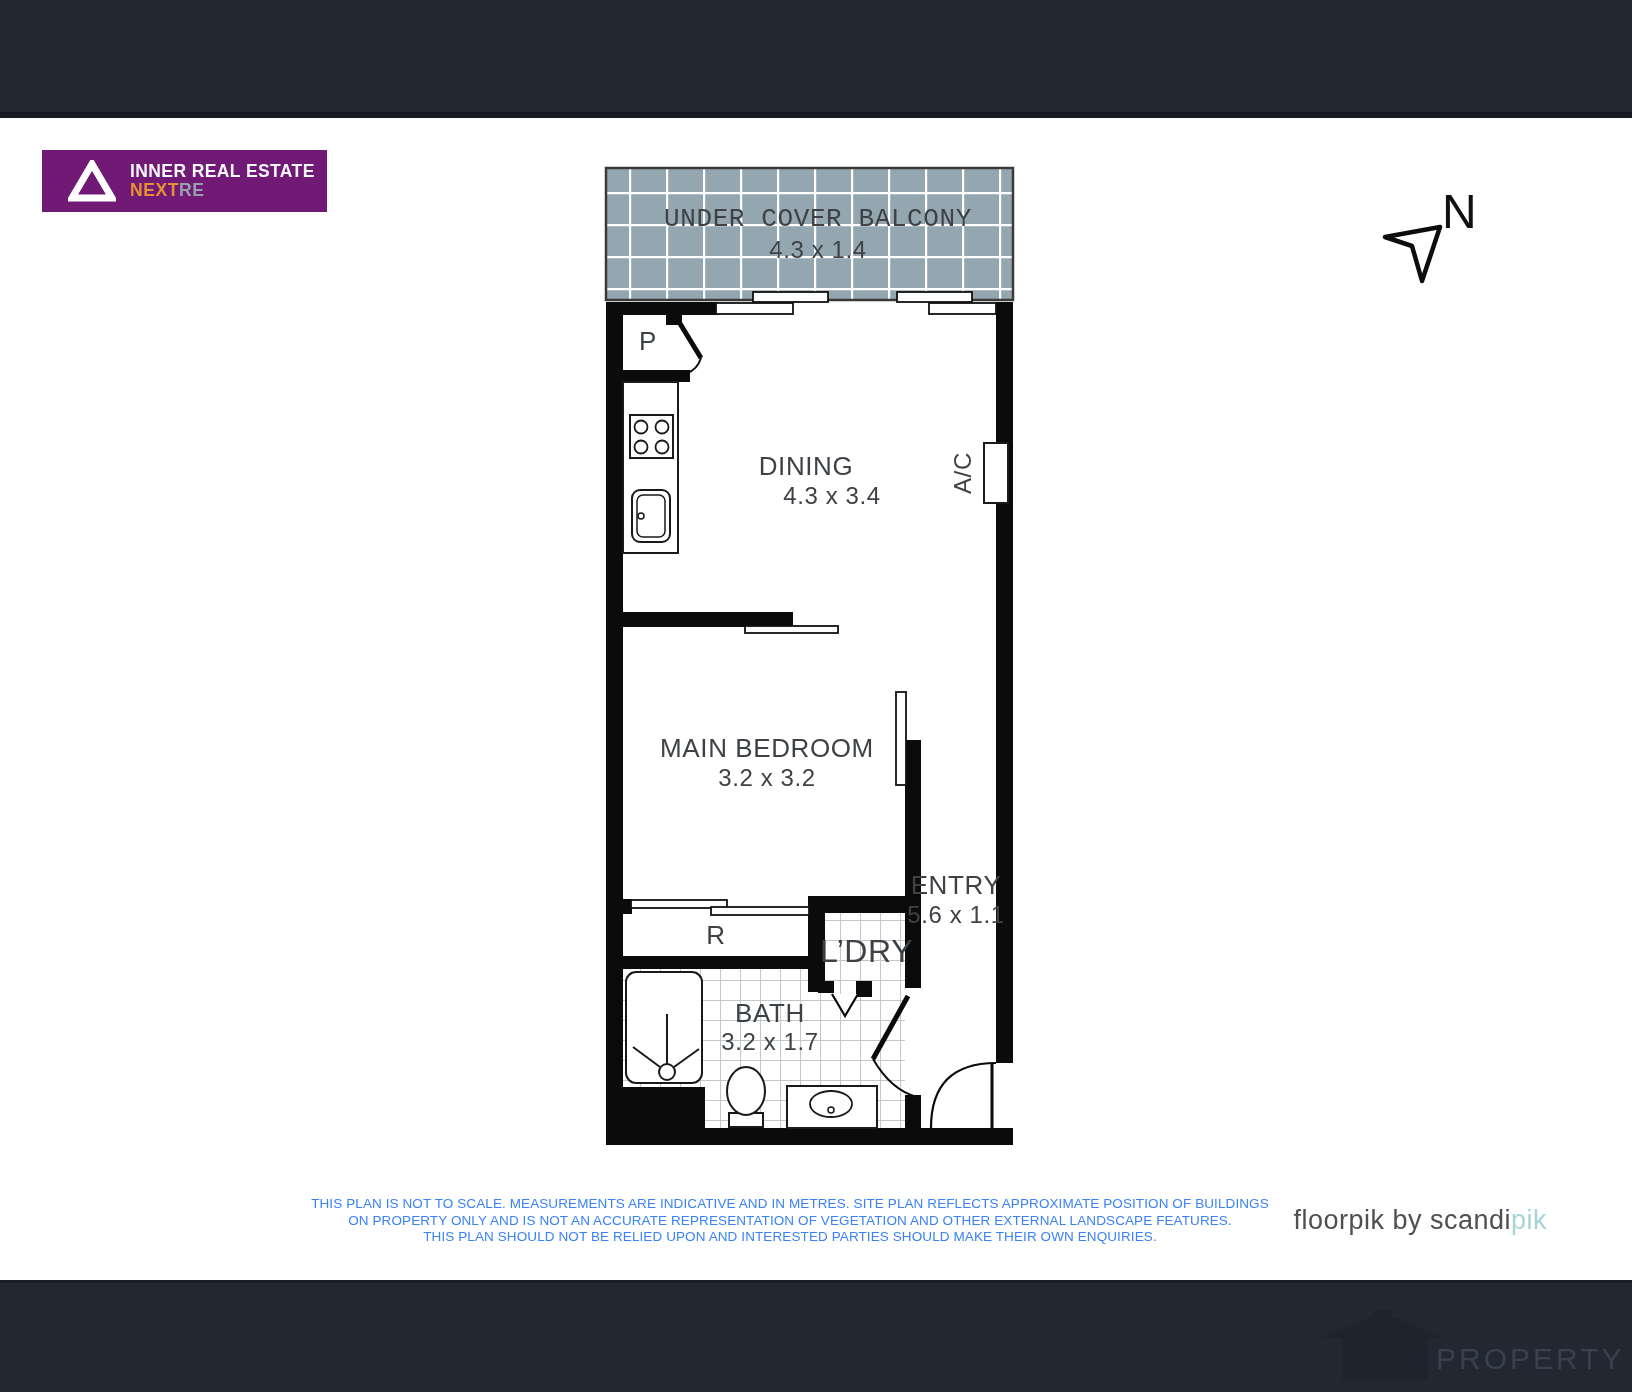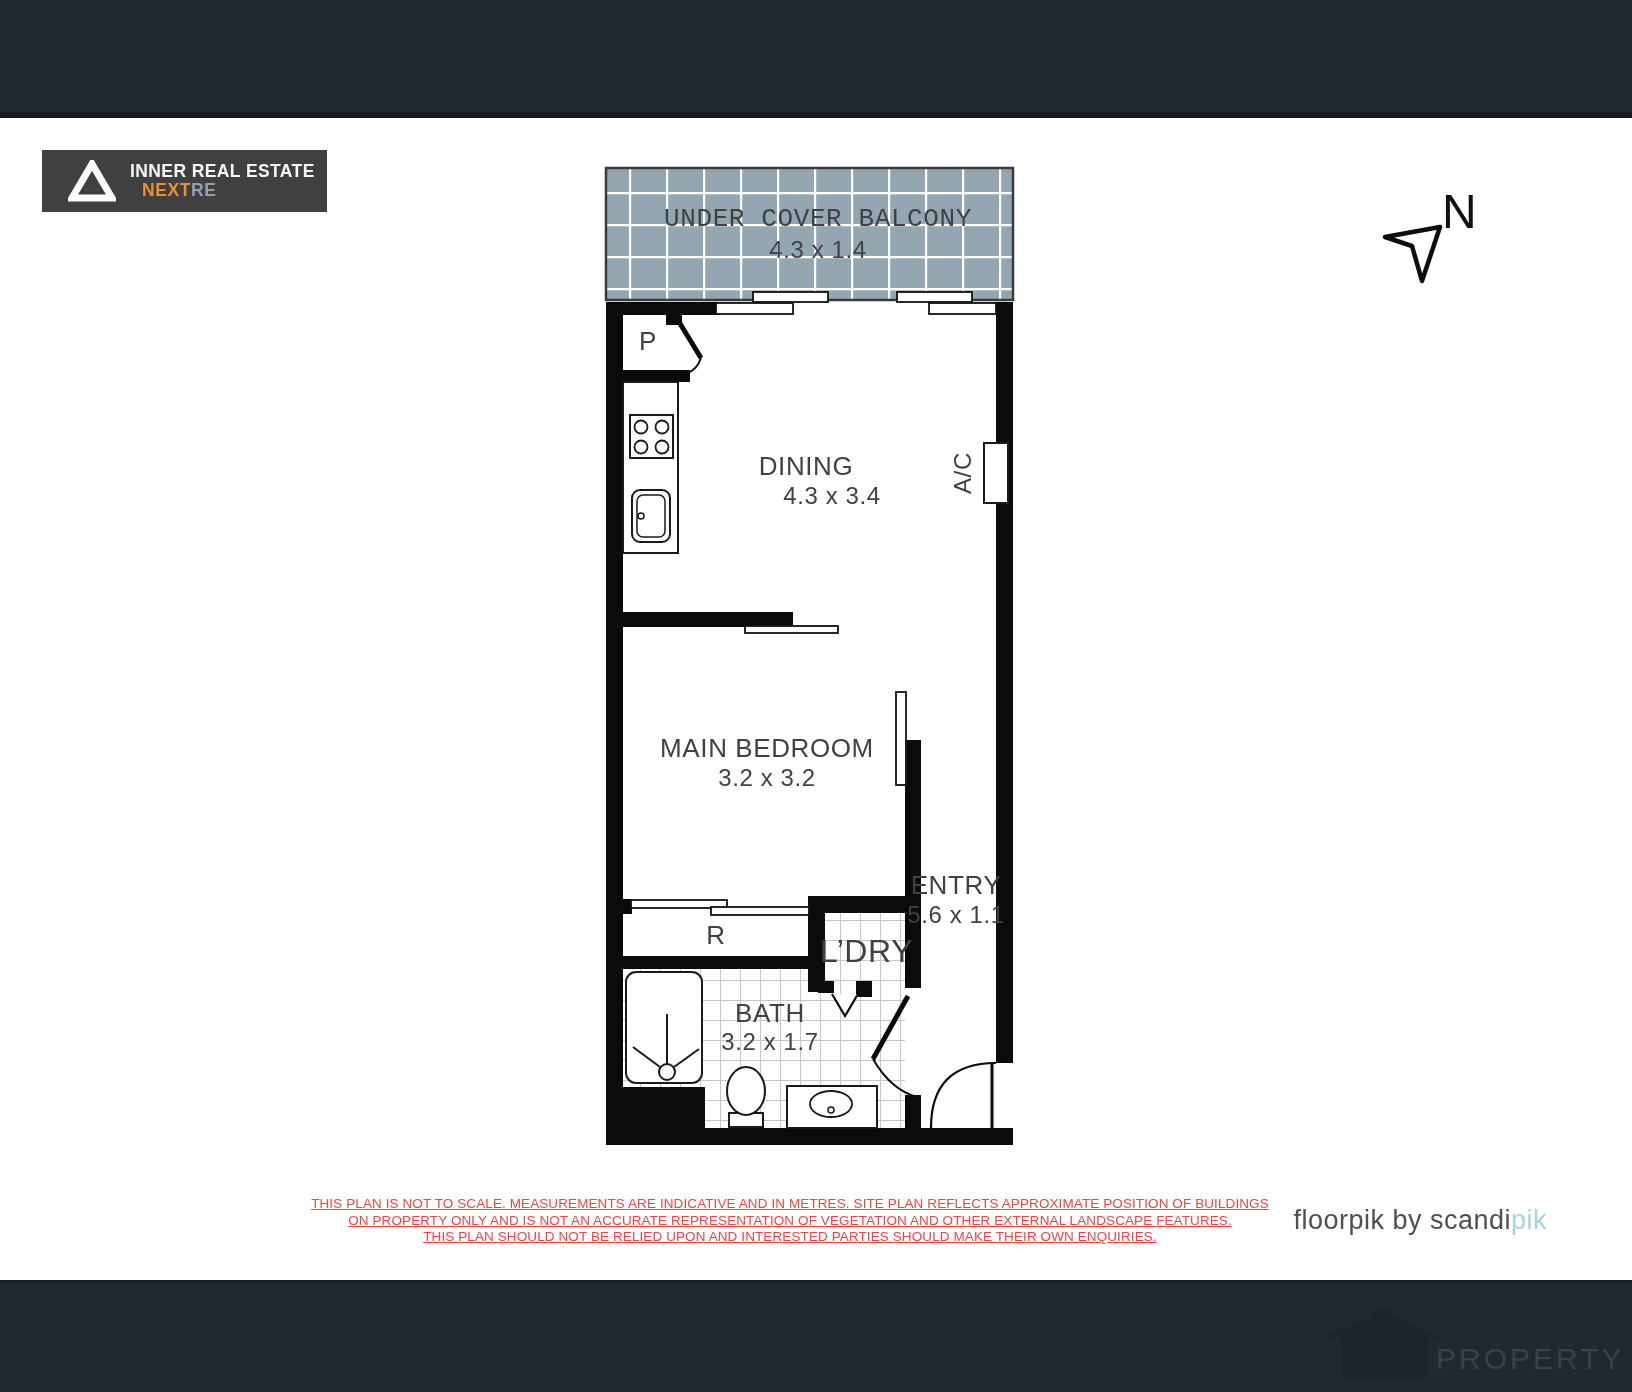--- a/index.html
+++ b/index.html
@@ -2,41 +2,41 @@
 <html><head>
 <meta charset="utf-8">
 <style>
   html,body{margin:0;padding:0;background:#fff;}
   .page{position:relative;width:1632px;height:1392px;background:#ffffff;overflow:hidden;
         font-family:"Liberation Sans","DejaVu Sans",sans-serif;}
   .bar{position:absolute;left:0;width:1632px;background:#212832;}
   .topbar{top:0;height:112px;border-bottom:6px solid #171b21;}
   .bottombar{top:1280px;height:112px;border-top:3px solid #1a1f26;}
   
-  .logo{position:absolute;left:42px;top:150px;width:285px;height:62px;background:#404040;
+  .logo{position:absolute;left:42px;top:150px;width:285px;height:62px;background:#701a75;
         display:flex;align-items:center;}
   .logo svg{margin-left:26px;}
   .logo-text{margin-left:14px;line-height:1.08;}
   .logo-line1{color:#f4f6f8;font-weight:700;font-size:17.5px;letter-spacing:.4px;}
   .logo-line2{font-weight:700;font-size:17.5px;letter-spacing:.6px;}
-  .logo-next{color:#e8912f;margin-left:12px;}
+  .logo-next{color:#e8912f;}
   .logo-re{color:#97a1ad;margin-top:36px;}
   
   .lbl{position:absolute;color:#3e4246;text-align:center;letter-spacing:.6px;
        line-height:1.16;white-space:nowrap;z-index:5;}
   .room{font-size:26px;}
   .dims{font-size:24px;}
   .small-room{font-size:32px;}
   .vert{writing-mode:vertical-rl;transform:rotate(180deg);display:flex;
         align-items:center;justify-content:center;}
   .north-label{position:absolute;left:1442px;top:184px;font-size:48px;font-weight:500;
         color:#101010;z-index:5;}
   
   .disclaimer{position:absolute;left:250px;top:1196px;width:1080px;text-align:center;
-        font-size:13.5px;line-height:16.5px;color:#ef4444;letter-spacing:.1px;z-index:5;text-decoration:underline;}
+        font-size:13.5px;line-height:16.5px;color:#3b82f6;letter-spacing:.1px;z-index:5;}
   .credit{position:absolute;right:85px;top:1205px;font-size:27px;font-weight:300;
         color:#4f4f4f;letter-spacing:.5px;z-index:5;}
   .credit .accent{color:#a5d5d9;margin-top:40px;}
   
   .wm-word{position:absolute;left:1436px;top:1342px;font-size:30px;font-weight:400;
         letter-spacing:3px;color:#39414d;}
   .wm-box{position:absolute;width:22px;height:26px;border:3px solid #4b5460;color:#4b5460;
         font-size:18px;font-weight:700;display:flex;align-items:center;justify-content:center;}
   svg.plan{position:absolute;left:0;top:0;z-index:1;}
   svg.icon{position:absolute;z-index:4;}

